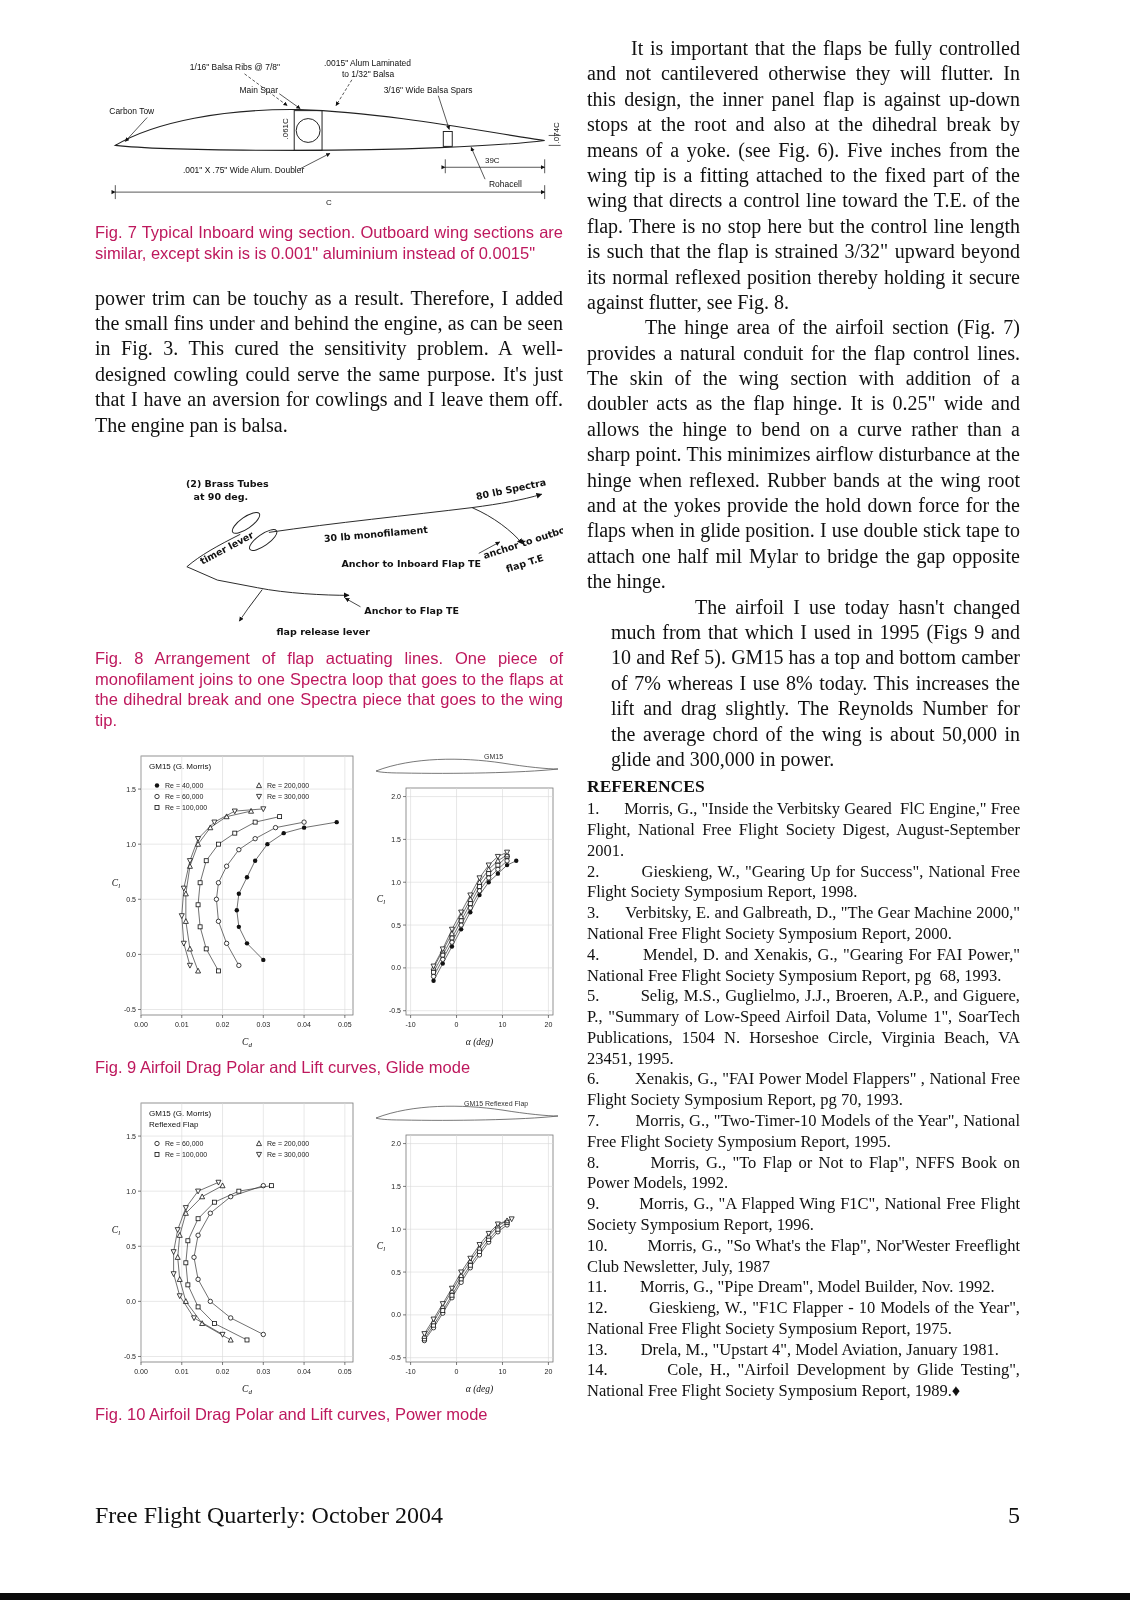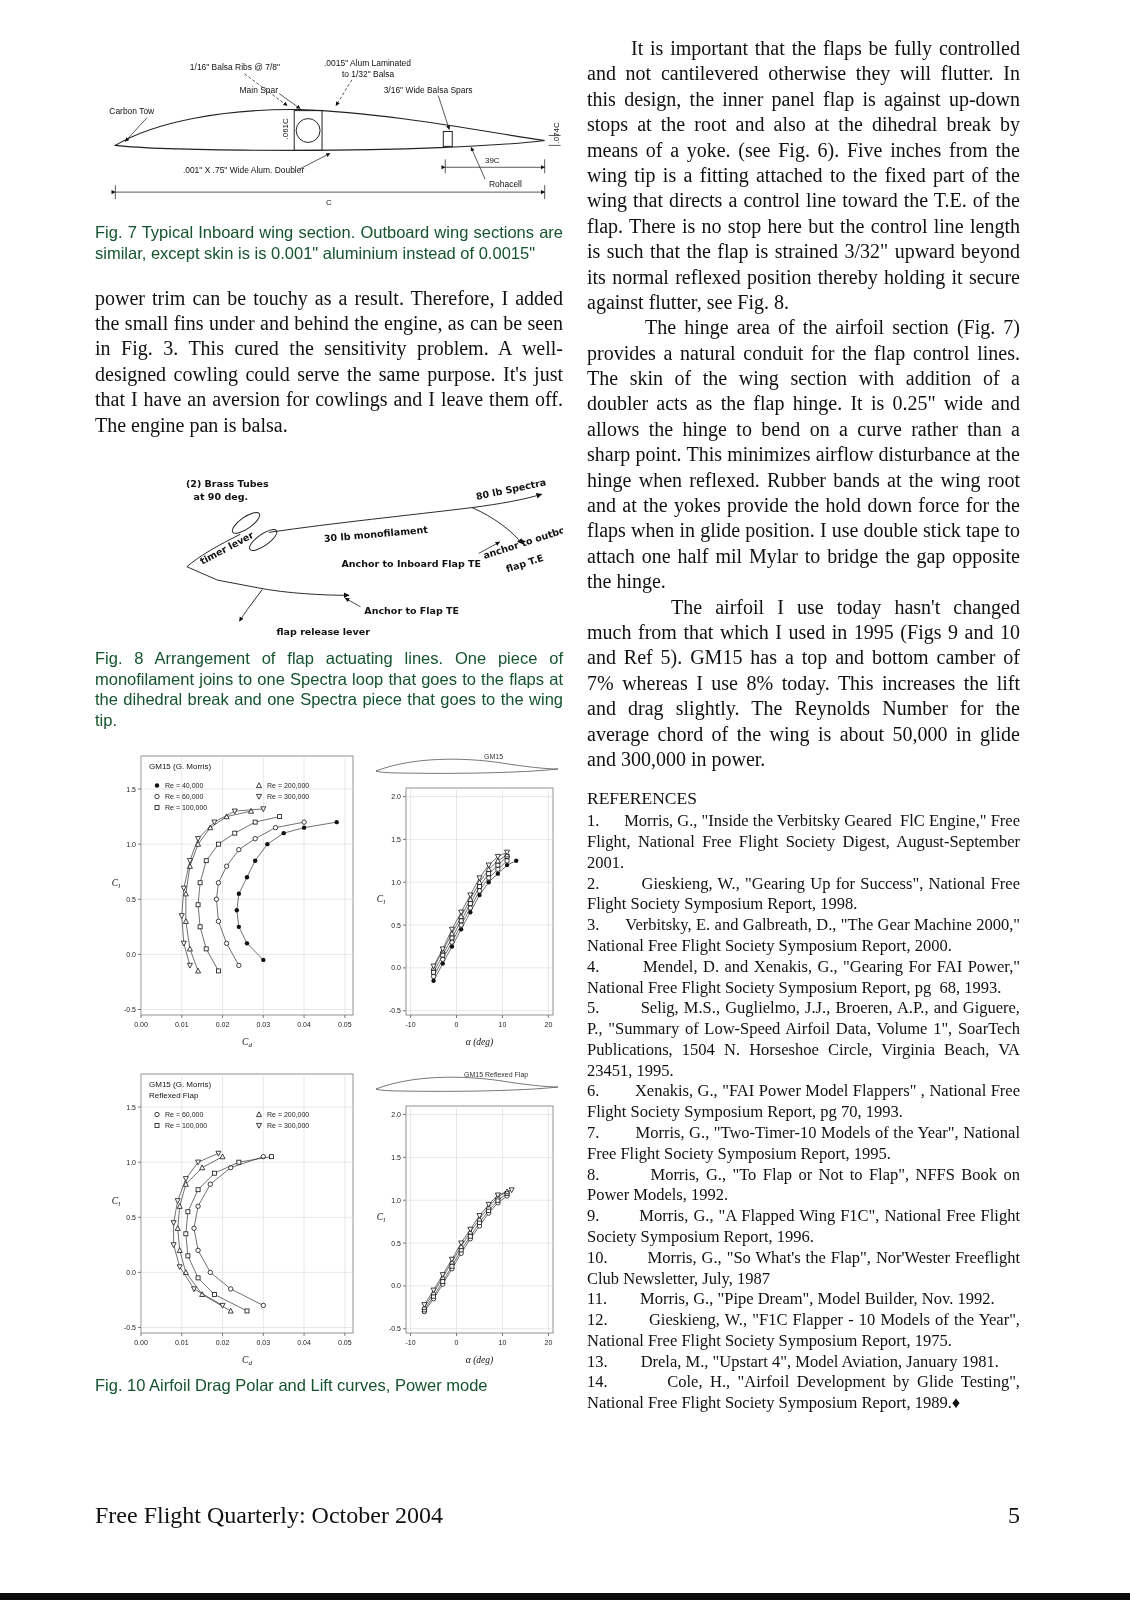--- a/index.html
+++ b/index.html
@@ -6,26 +6,26 @@
   html,body { background:#ffffff; }
   body { font-family:"Liberation Serif", serif; color:#111; }
   .page { position:relative; width:1130px; height:1600px; background:#fff; overflow:hidden; }
   .columns { position:absolute; left:95px; top:36px; width:925px; display:flex; gap:24px; }
   .col-left { width:468px; }
   .col-right { width:433px; }
 
   p.body { font-size:20px; line-height:1.27; text-align:justify; }
   .ind1 { text-indent:44px; }
   .ind2 { text-indent:58px; }
-  .ind3 { text-indent:84px; }
-
-  .caption { font-family:"Liberation Sans", sans-serif; font-size:16.5px; line-height:1.26; text-align:justify; color:#14532d; }
+  .ind3 { text-indent:84px;margin-left:24px; }
+
+  .caption { font-family:"Liberation Sans", sans-serif; font-size:16.5px; line-height:1.26; text-align:justify; color:#be185d; }
 
   h3.head { font-size:18.5px; font-weight:bold; font-family:"Liberation Serif", serif; }
-  h3.refhead { font-size:17.5px; font-weight:normal; margin-top:16px; margin-bottom:2px; }
+  h3.refhead { font-size:17.5px; font-weight:bold; margin-top:4px; margin-bottom:2px; }
 
   .ref { font-size:16.5px; line-height:1.26; text-align:justify; white-space:pre-wrap; }
 
   figure { display:block; }
   .fig7-wrap { margin-top:12px; }
   .fig7-wrap figcaption { margin-top:10px; }
   .para-left { margin-top:22px; }
   .fig8-wrap { margin-top:20px; }
   .fig8-wrap figcaption { margin-top:4px; }
   .flaps-head { margin-top:26px; }
@@ -338,20 +338,21 @@
                 <path d="M107.5,99.6433962264151 L110,94.84339622641511 L105,94.84339622641511 Z" fill="#fff" stroke="#111" stroke-width="0.8"></path>
                 <path d="M116.6875,86.79433962264152 L119.1875,81.99433962264152 L114.1875,81.99433962264152 Z" fill="#fff" stroke="#111" stroke-width="0.8"></path>
                 <path d="M125.875,78.22830188679247 L128.375,73.42830188679247 L123.375,73.42830188679247 Z" fill="#fff" stroke="#111" stroke-width="0.8"></path>
                 <path d="M135.0625,73.94528301886793 L137.5625,69.14528301886793 L132.5625,69.14528301886793 Z" fill="#fff" stroke="#111" stroke-width="0.8"></path>
                 <text x="107.5" y="264" text-anchor="middle" class="alabel">α (deg)</text>
                 <text x="9" y="120.5" text-anchor="middle" class="alabel">C<tspan dy="2" font-size="7">l</tspan></text>
               </g>
             </svg>
         </div>
       </div>
+      <div class="caption chart-caption">Fig. 9  Airfoil Drag Polar and Lift curves, Glide mode</div>
 
       <div class="chart-row">
         <svg class="chart" width="255" height="300">
             <g>
               <rect x="34" y="7" width="212" height="259" fill="#ffffff" stroke="#777" stroke-width="0.8"></rect>
               <line x1="34" y1="7" x2="34" y2="266" stroke="#d9d9d9" stroke-width="0.6"></line>
               <line x1="74.76923076923077" y1="7" x2="74.76923076923077" y2="266" stroke="#d9d9d9" stroke-width="0.6"></line>
               <line x1="115.53846153846155" y1="7" x2="115.53846153846155" y2="266" stroke="#d9d9d9" stroke-width="0.6"></line>
               <line x1="156.30769230769232" y1="7" x2="156.30769230769232" y2="266" stroke="#d9d9d9" stroke-width="0.6"></line>
               <line x1="197.0769230769231" y1="7" x2="197.0769230769231" y2="266" stroke="#d9d9d9" stroke-width="0.6"></line>

